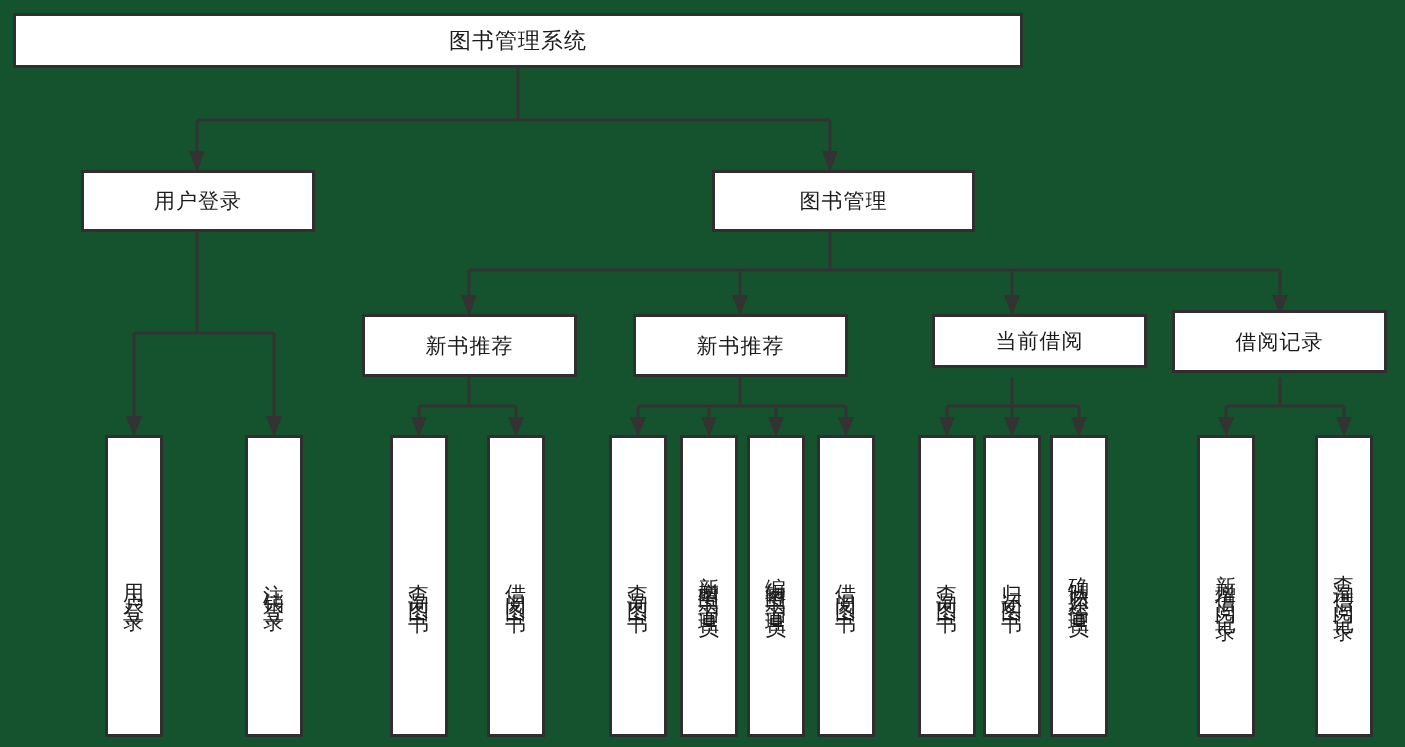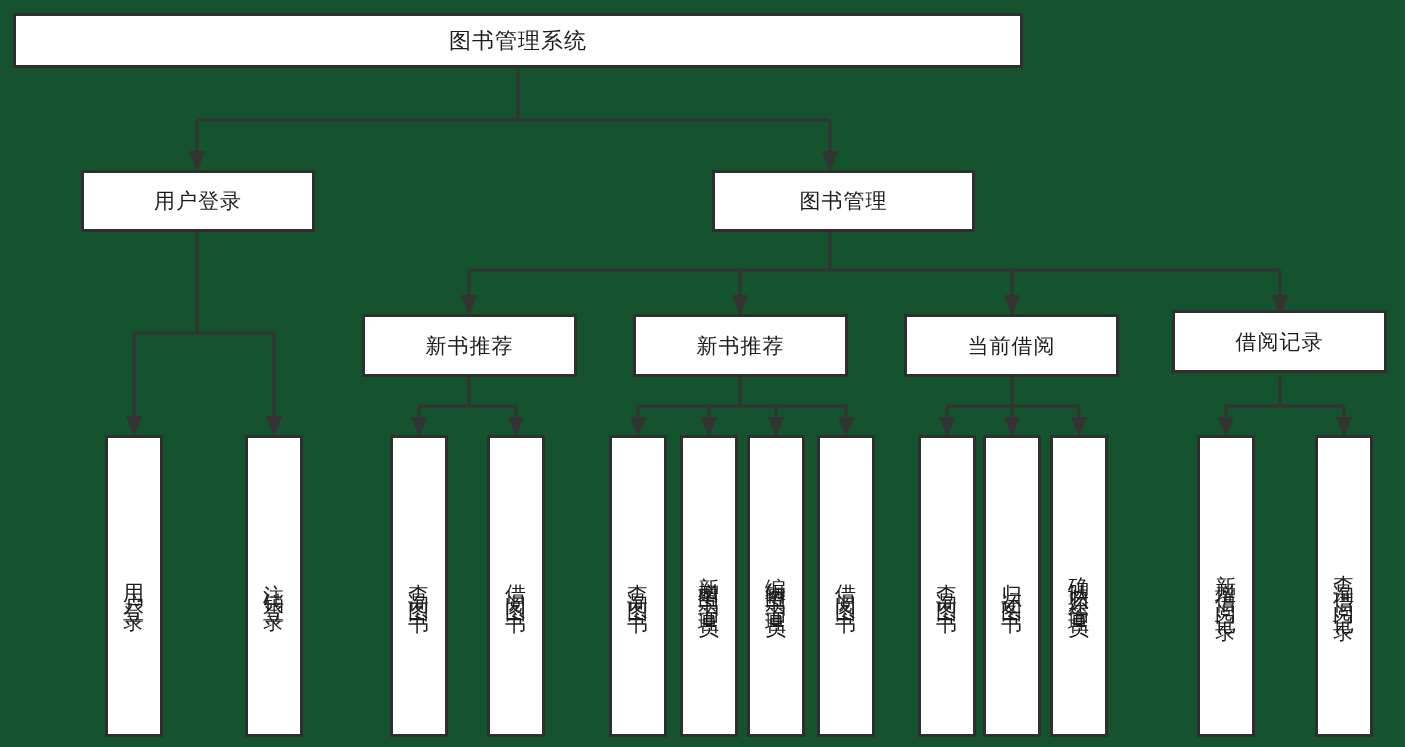--- a/index.html
+++ b/index.html
@@ -129,21 +129,21 @@
   <div class="box h-box" style="left:712px; top:170px; width:263px; height:62px;">
     <span>图书管理</span>
   </div>
 
   <div class="box h-box" style="left:362px; top:314px; width:215px; height:63px;">
     <span>新书推荐</span>
   </div>
   <div class="box h-box" style="left:633px; top:314px; width:215px; height:63px;">
     <span>新书推荐</span>
   </div>
-  <div class="box h-box" style="left:904px; top:314px; width:215px; height:63px;">
+  <div class="box h-box" style="left:932px; top:314px; width:215px; height:54px;">
     <span>当前借阅</span>
   </div>
   <div class="box h-box" style="left:1172px; top:310px; width:215px; height:63px;">
     <span>借阅记录</span>
   </div>
 
   <div class="box v-box" style="left:105px; top:435px; width:58px; height:302px;">
     <span>用户登录</span>
   </div>
   <div class="box v-box" style="left:245px; top:435px; width:58px; height:302px;">

